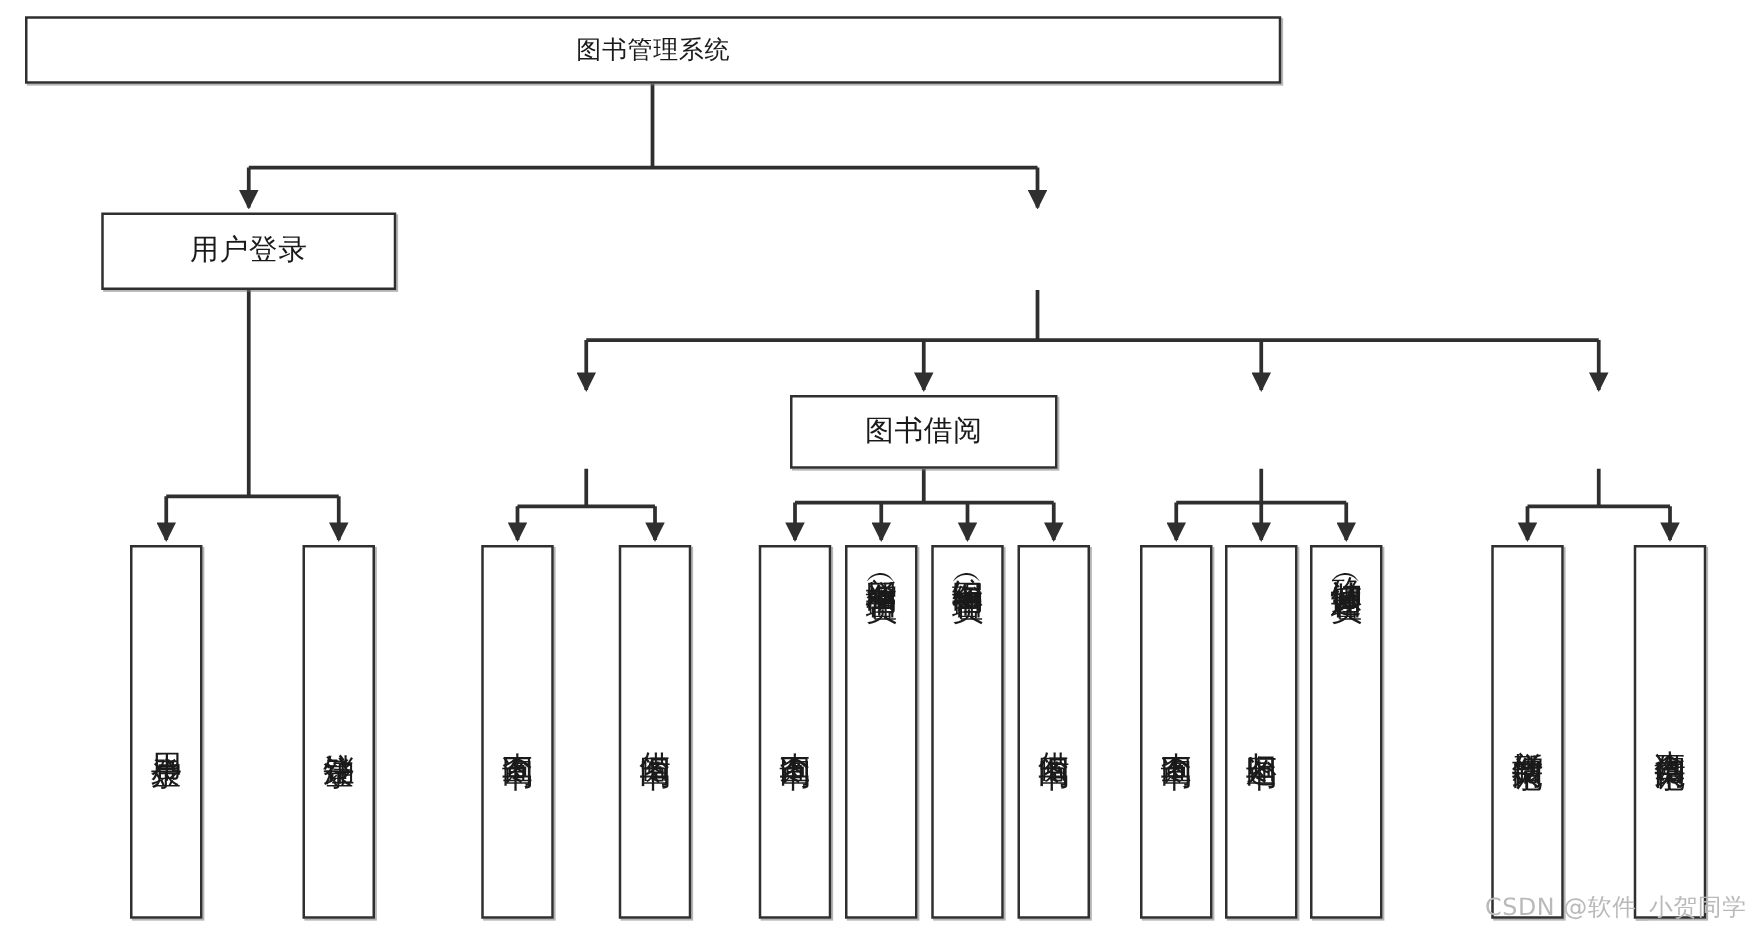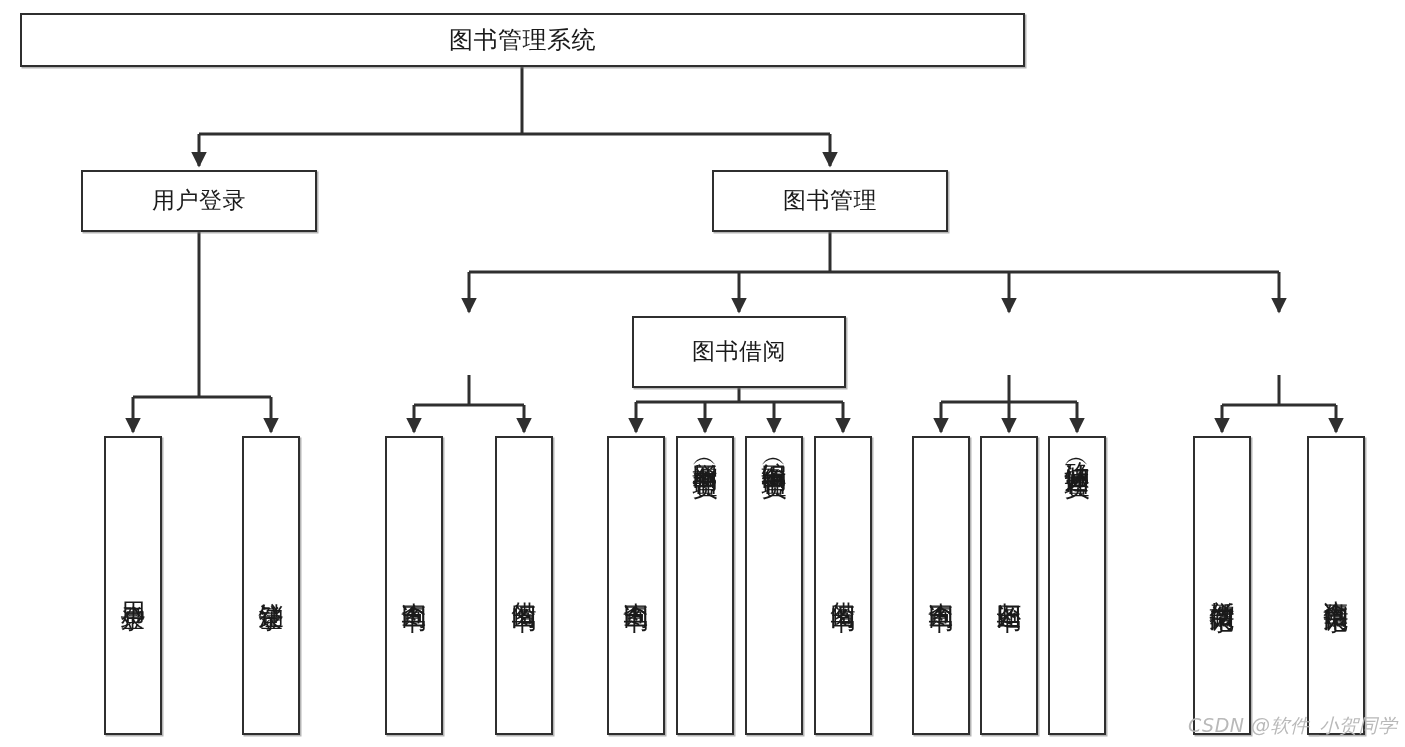--- a/index.html
+++ b/index.html
@@ -41,21 +41,21 @@
     display: block;
     text-align: center;
     line-height: 1.18;
     letter-spacing: 0.5px;
   }
   
   .node.horiz .label {
     writing-mode: horizontal-tb;
     font-size: 23px;
   }
-  .node.root .label { font-size: 24px; }
+  .node.root .label { font-size: 20px; }
   
   .node.vert {
     align-items: flex-start;
     justify-content: center;
     padding-top: 4px;
   }
   .node.vert .label {
     writing-mode: vertical-rl;
     text-orientation: upright;
     font-size: 25px;
@@ -69,21 +69,20 @@
   }
   .watermark {
     position: absolute;
     left: 1188px;
     top: 713px;
     font-size: 19px;
     color: #b9b9b9;
     letter-spacing: 0.5px;
     white-space: nowrap;
     font-family: "DejaVu Sans", "Liberation Sans", sans-serif;
-    font-style: italic;
   }
 </style>
 </head>
 <body>
 
 <div id="canvas">
 
   <svg id="edges" viewBox="0 0 1405 747" width="1405" height="747">
     <defs>
       <marker id="arrow" viewBox="0 0 10 10" refX="9" refY="5" markerWidth="5.2" markerHeight="5.2" orient="auto-start-reverse">
@@ -135,26 +134,23 @@
   </svg>
 
   <div class="node horiz root" style="left:20px; top:13px; width:1005px; height:54px;">
     <span class="label">图书管理系统</span>
   </div>
 
   <div class="node horiz" style="left:81px; top:170px; width:236px; height:62px;">
     <span class="label">用户登录</span>
   </div>
 
-  <div class="node horiz" style="left:712px; top:170px; width:236px; height:62px;">
-    <span class="label">图书管理</span>
-  </div>
-
-
-  <div class="node horiz" style="left:632px; top:316px; width:214px; height:72px;">
+
+
+  <div class="node horiz" style="left:632px; top:316px; width:214px; height:59px;">
     <span class="label">图书借阅</span>
   </div>
 
 
 
   <div class="node vert centered" style="left:104px; top:436px; width:58px; height:299px;">
     <span class="label">用户登录</span>
   </div>
 
   <div class="node vert centered" style="left:242px; top:436px; width:58px; height:299px;">

